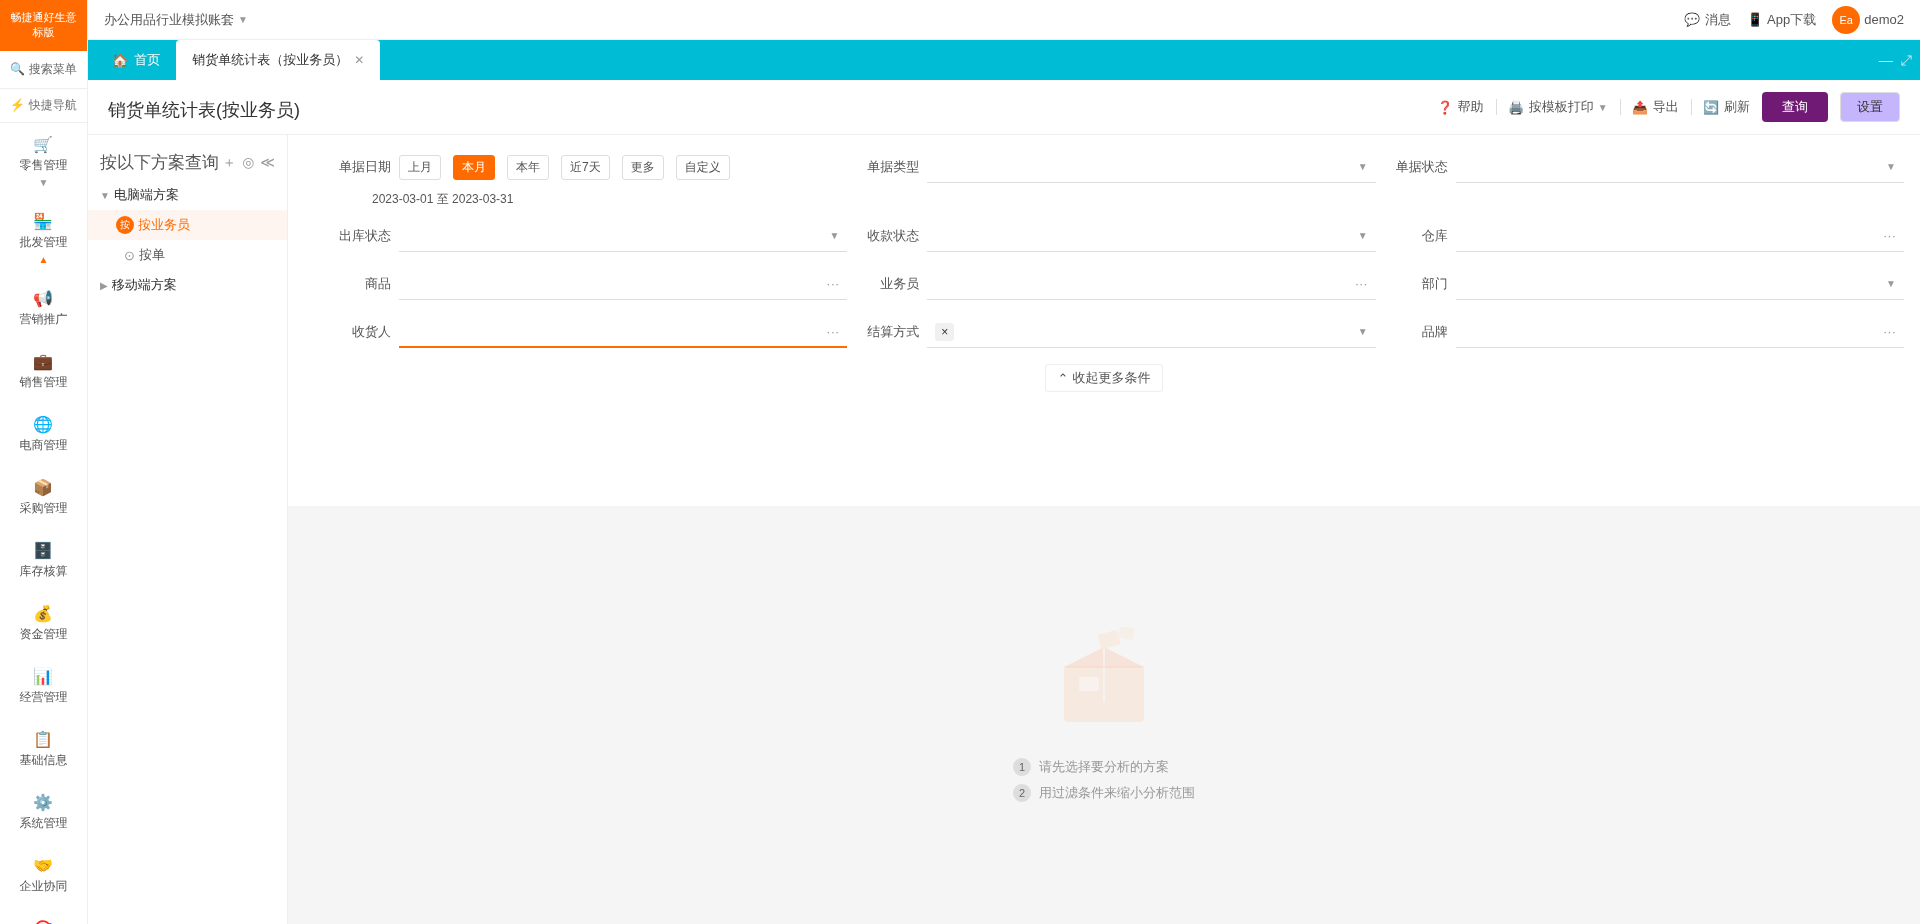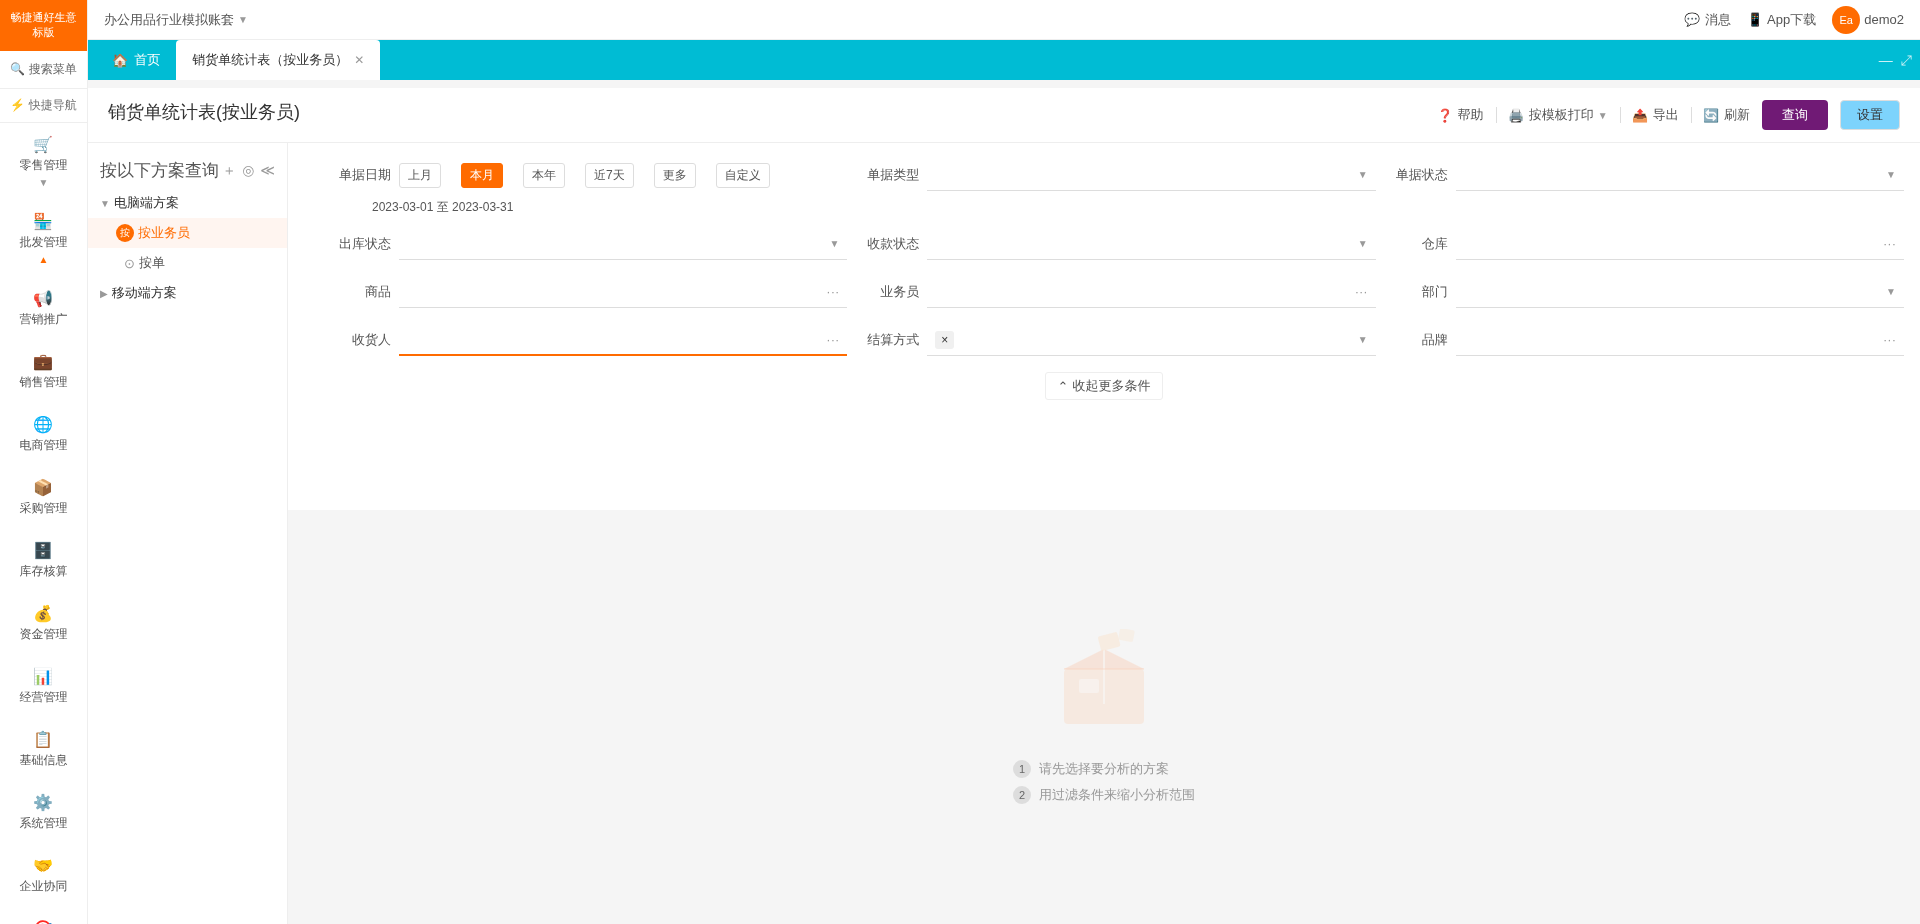--- a/index.html
+++ b/index.html
@@ -31,26 +31,26 @@
     .tab.active { background: #fff; color: #333; border-radius: 4px 4px 0 0; }
     .tab-close { color: #999; font-size: 12px; cursor: pointer; }
     .tab-home { color: #fff; }
     .window-controls { margin-left: auto; display: flex; gap: 8px; }
     .window-btn { color: rgba(255,255,255,0.8); cursor: pointer; font-size: 14px; }
 
     
     .page-content { flex: 1; background: #f5f5f5; overflow: hidden; display: flex; flex-direction: column; }
 
     
-    .page-header { background: #fff; padding: 12px 20px; display: flex; align-items: flex-start; justify-content: space-between; border-bottom: 1px solid #eee; margin-top: 8px; }
+    .page-header { background: #fff; padding: 12px 20px; display: flex; align-items: flex-end; justify-content: space-between; border-bottom: 1px solid #eee; }
     .page-title { font-size: 18px; font-weight: 500; color: #333; }
     .page-actions { display: flex; align-items: center; gap: 12px; }
     .action-btn { display: flex; align-items: center; gap: 4px; color: #555; font-size: 13px; cursor: pointer; }
     .action-btn-primary { background: #701a75; color: #fff; border: none; padding: 6px 20px; border-radius: 4px; cursor: pointer; font-size: 13px; }
-    .action-btn-secondary { background: #7dd3fc; color: #333; border: 1px solid #ddd; padding: 5px 16px; border-radius: 4px; cursor: pointer; font-size: 13px; }
+    .action-btn-secondary { background: #c4b5fd; color: #333; border: 1px solid #ddd; padding: 5px 16px; border-radius: 4px; cursor: pointer; font-size: 13px; }
 
     
     .content-area { display: flex; flex: 1; overflow: hidden; }
 
     
     .left-panel { width: 200px; background: #fff; border-right: 1px solid #eee; padding: 10px 0; overflow-y: auto; }
     .left-panel-header { display: flex; align-items: center; justify-content: space-between; padding: 6px 12px; font-size: 12px; color: #555; }
     .left-panel-title { font-size: 17px; color: #555; }
     .left-panel-icons { display: flex; gap: 6px; }
     .panel-icon { color: #999; cursor: pointer; font-size: 14px; }
@@ -253,21 +253,21 @@
         </div>
       </div>
 
       <div style="flex:1; display:flex; flex-direction:column; overflow:hidden;">
 
         <div class="filter-area">
 
           <div class="filter-grid">
             <div class="filter-cell">
               <span class="filter-cell-label">单据日期</span>
-              <div style="display:flex; align-items:center; gap:20px; flex:1;">
+              <div style="display:flex; align-items:center; gap:12px; flex:1;">
                 <button class="date-btn">上月</button>
                 <button class="date-btn active">本月</button>
                 <button class="date-btn">本年</button>
                 <button class="date-btn">近7天</button>
                 <button class="date-btn">更多</button>
                 <button class="date-btn">自定义</button>
               </div>
             </div>
             <div class="filter-cell">
               <span class="filter-cell-label">单据类型</span>

